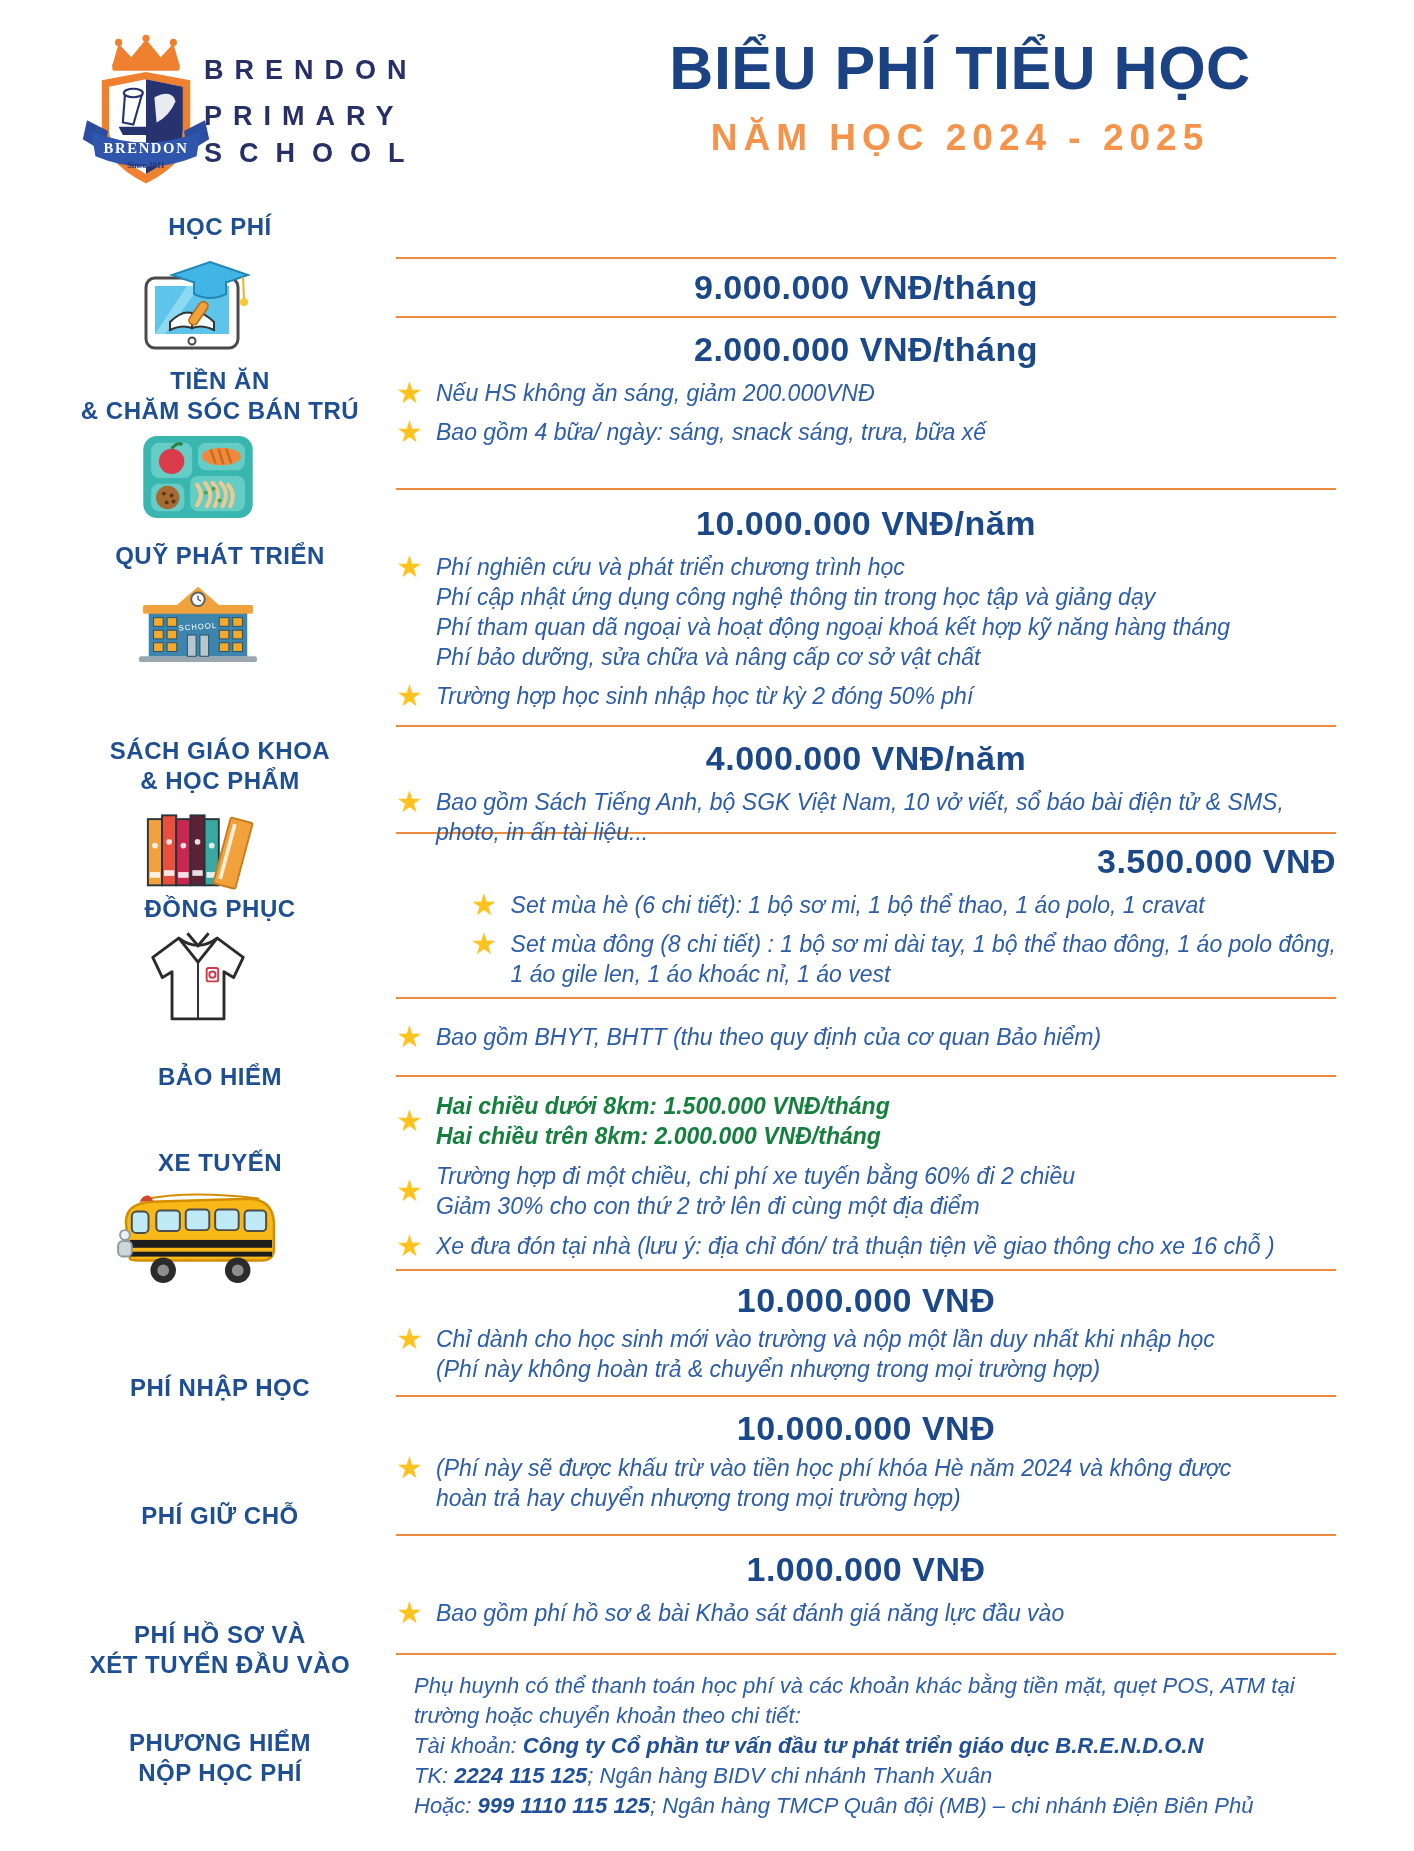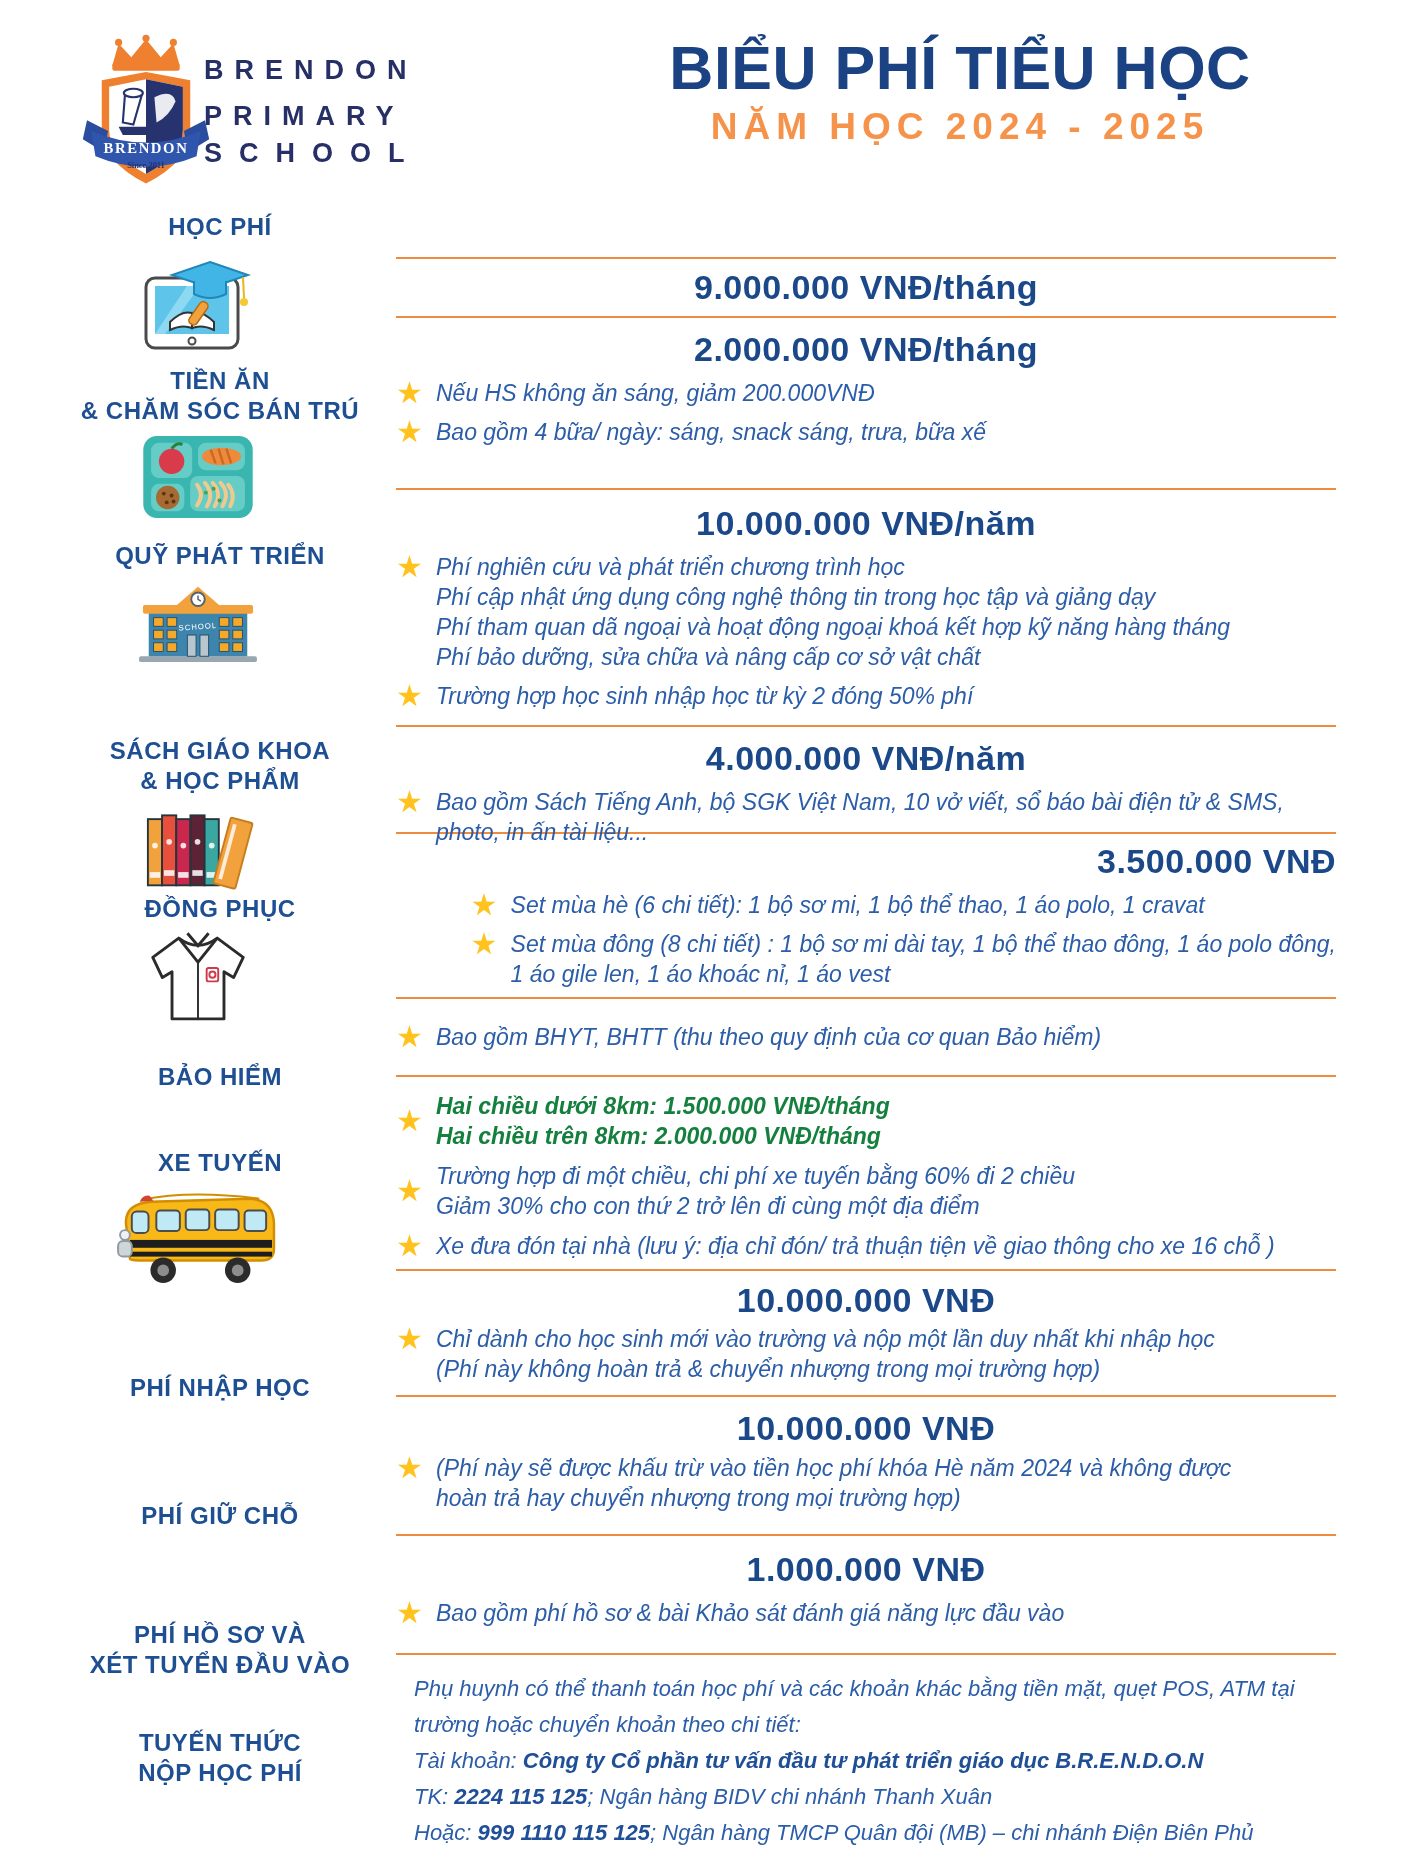--- a/index.html
+++ b/index.html
@@ -8,21 +8,21 @@
 
   
   .logo{position:absolute;left:70px;top:34px;width:152px;height:158px;}
   .brand{position:absolute;left:204px;top:52px;color:#262f66;font-weight:bold;
          font-size:27px;line-height:37px;}
   .brand .b1{letter-spacing:11px;}
   .brand .b2{letter-spacing:11px;margin-top:9px;}
   .brand .b3{letter-spacing:17px;}
   .titles{position:absolute;left:520px;top:34px;width:880px;text-align:center;}
   .title{color:#1b4283;font-weight:800;font-size:61px;line-height:1.12;letter-spacing:0.5px;}
-  .subtitle{color:#F6934B;font-weight:bold;font-size:37px;letter-spacing:6px;margin-top:4px;}
+  .subtitle{color:#F6934B;font-weight:bold;font-size:37px;letter-spacing:6px;margin-top:15px;}
 
   
   .labels-col{position:absolute;left:0;top:0;width:396px;height:100%;}
   .cat{position:absolute;left:0;width:100%;text-align:center;}
   .cat-label{color:#1d4f92;font-weight:bold;font-size:24px;line-height:30px;
              letter-spacing:0.5px;white-space:pre-line;margin-left:44px;}
   .cat .icn{display:inline-block;margin-top:8px;}
 
   
   .rows-col{position:absolute;left:396px;top:257px;width:940px;}
@@ -41,21 +41,21 @@
 
   .price{color:#1b4889;font-weight:bold;font-size:34px;text-align:center;letter-spacing:0.5px;}
   .blist{display:flex;flex-direction:column;gap:9px;margin-top:9px;}
   .r7 .blist{margin-top:0;gap:10px;}
   .bullet{display:flex;align-items:flex-start;}
   .bullet.vcenter{align-items:center;}
   .star{color:#FFC21E;font-size:30px;line-height:30px;flex:0 0 40px;width:40px;}
   .btext{color:#2b5da8;font-style:italic;font-size:23px;line-height:30px;white-space:pre-line;}
   .btext.bold{font-weight:bold;color:#15803d;}
 
-  .pay{padding:16px 0 0 18px;color:#2b5da8;font-style:italic;font-size:22px;line-height:36px;}
+  .pay{padding:16px 0 0 18px;color:#2b5da8;font-style:italic;font-size:22px;line-height:30px;}
   .pay p{margin:0;}
   .pay b{font-weight:bold;color:#1f4f97;}
 </style>
 </head>
 <body>
 
 <div class="page">
 
   <div class="logo">
     <svg viewBox="0 0 140 150" width="152" height="158">
@@ -250,21 +250,21 @@
     <div class="cat" style="top:1501px">
       <div class="cat-label">PHÍ GIỮ CHỖ</div>
     </div>
 
     <div class="cat" style="top:1620px">
       <div class="cat-label">PHÍ  HỒ SƠ  VÀ
 XÉT TUYỂN ĐẦU VÀO</div>
     </div>
 
     <div class="cat" style="top:1728px">
-      <div class="cat-label">TUYẾN THỨC
+      <div class="cat-label">PHƯƠNG HIỂM
 NỘP HỌC PHÍ</div>
     </div>
   </div>
 
   <div class="rows-col">
 
     <div class="row r1">
       <div class="price">9.000.000 VNĐ/tháng</div>
     </div>
 

